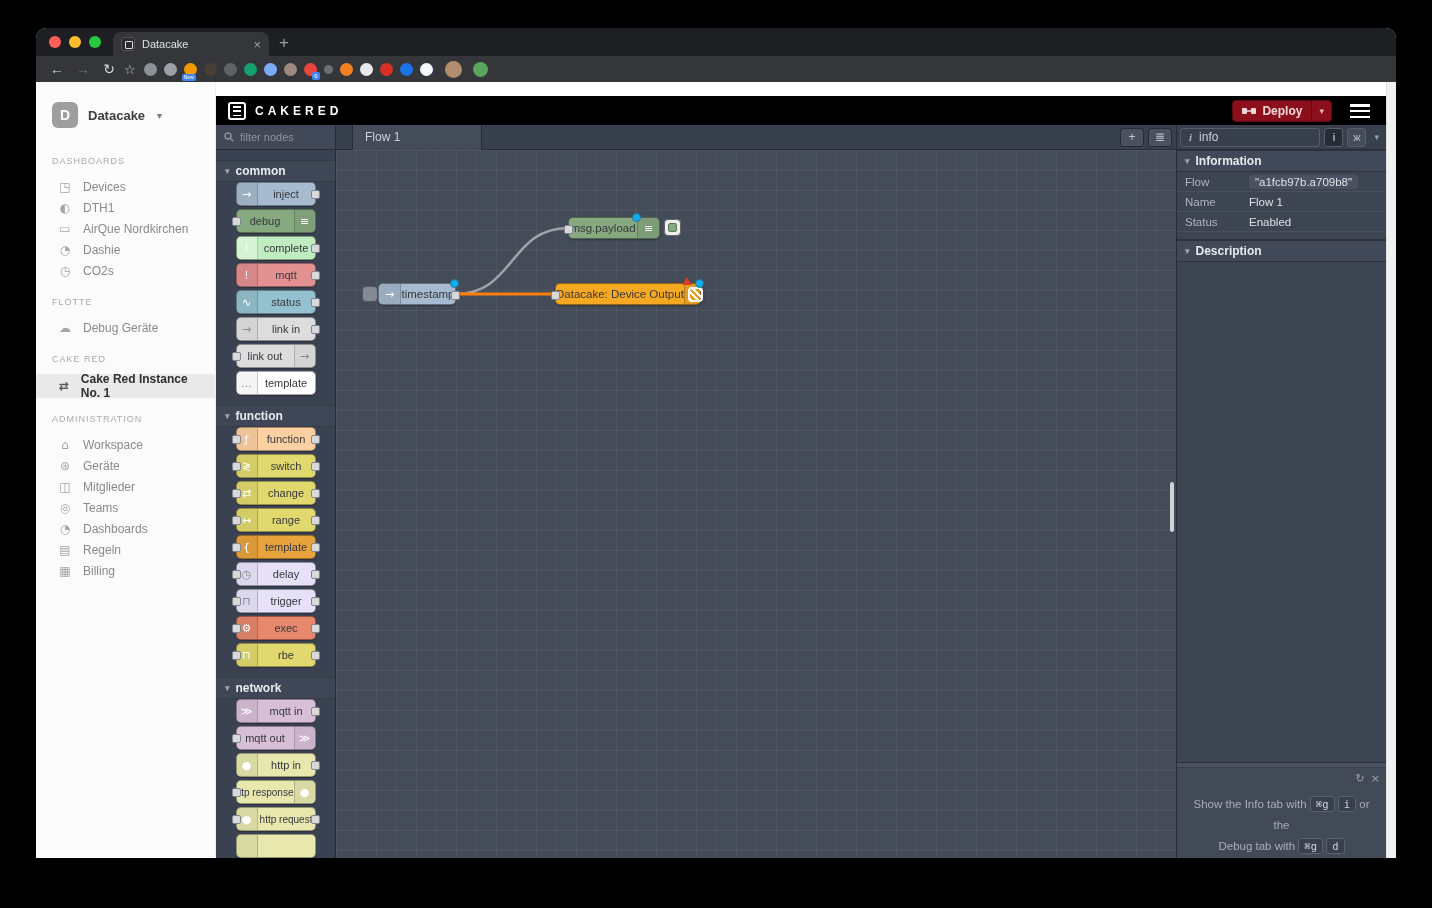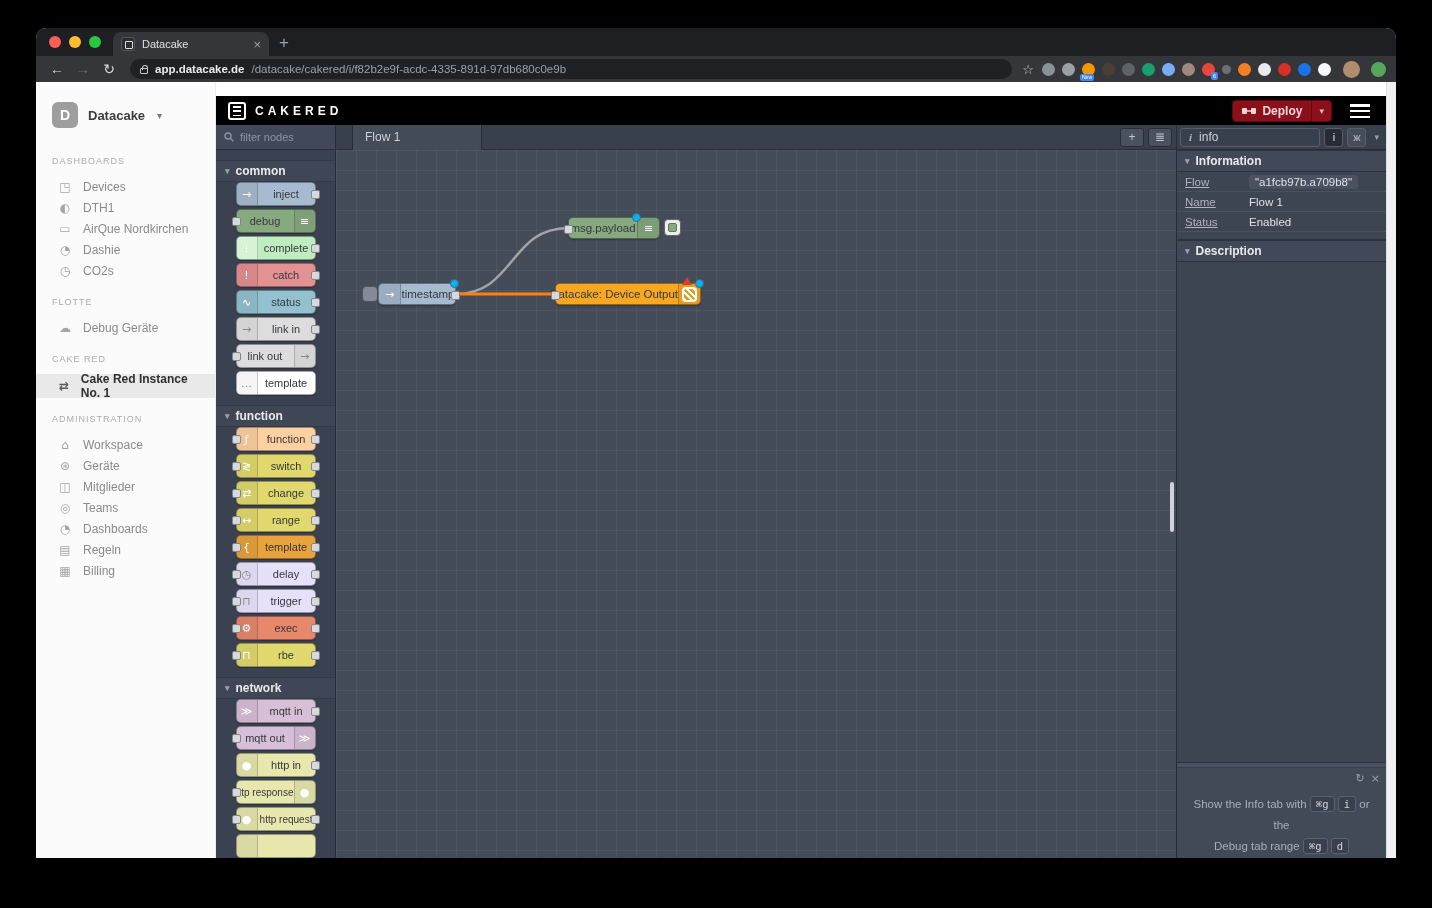--- a/index.html
+++ b/index.html
@@ -91,21 +91,21 @@
   .workspace { flex:1; display:flex; flex-direction:column; min-width:0; }
   .tabrow { height:25px; background:#39404d; border-bottom:1px solid #272d38; display:flex; align-items:center; flex:none; }
   .flowtab { width:130px; height:25px; margin-left:16px; background:#444c59; border-left:1px solid #272d38; border-right:1px solid #272d38; color:#ccd1d8; font-size:12px; display:flex; align-items:center; padding:0 12px; }
   .tabrow .sp { flex:1; }
   .tr-btn { width:24px; height:19px; margin-right:4px; background:#4a5261; border:1px solid #272d38; border-radius:3px; color:#c3c8d0; font-size:12px; display:flex; align-items:center; justify-content:center; }
   .canvas { position:relative; flex:1; background-color:#444c59; overflow:hidden;
      background-image:linear-gradient(rgba(255,255,255,.05) 1px,transparent 1px),
                       linear-gradient(90deg,rgba(255,255,255,.05) 1px,transparent 1px);
      background-size:20px 20px; }
   .wires { position:absolute; left:0; top:0; }
-  .cnode { position:absolute; height:22px; border:1px solid rgba(0,0,0,.4); border-radius:5px; display:flex; align-items:stretch; box-shadow:0 1px 2px rgba(0,0,0,.3);justify-content:flex-end; }
+  .cnode { position:absolute; height:22px; border:1px solid rgba(0,0,0,.4); border-radius:5px; display:flex; align-items:stretch; box-shadow:0 1px 2px rgba(0,0,0,.3); }
   .cnode .nlabel { font-size:11.5px; }
   .cicon { width:22px; flex:none; display:flex; align-items:center; justify-content:center; color:#fff; font-size:11px; background:rgba(0,0,0,.07); font-family:"DejaVu Sans",sans-serif; }
   .cicon.l { border-right:1px solid rgba(0,0,0,.2); border-radius:4px 0 0 4px; }
   .cicon.r { border-left:1px solid rgba(0,0,0,.2); border-radius:0 4px 4px 0; }
   .dot { position:absolute; right:-4px; top:-5px; width:9px; height:9px; border-radius:50%; border:1px solid #2e6f8a; }
   .err-tri { position:absolute; right:8px; top:-7px; width:0; height:0; border-left:5px solid transparent; border-right:5px solid transparent; border-bottom:8px solid #d6402b; }
   .inj-btn { position:absolute; width:16px; height:16px; background:#848b96; border:1px solid #4e545e; border-radius:4px; }
   .dbg-btn { position:absolute; width:17px; height:17px; background:#eee; border:1px solid #666; border-radius:4px; display:flex; align-items:center; justify-content:center; }
   .dbg-btn i { width:9px; height:9px; background:#87a980; border:1px solid #5f7a59; border-radius:2px; }
   .dc-node-icon { width:15px; height:15px; margin:auto; border:2px solid #fff; border-radius:4px;
@@ -116,21 +116,21 @@
   .infopanel { width:210px; background:#3d4452; border-left:1px solid #272d38; position:relative; flex:none; }
   .ip-tabrow { height:25px; background:#39404d; border-bottom:1px solid #272d38; display:flex; align-items:center; padding:3px; gap:4px; }
   .ip-tab { flex:1; height:19px; border:1px solid #565e6c; background:#39404d; border-radius:3px; display:flex; align-items:center; gap:7px; padding:0 8px; color:#ccd1d8; font-size:12px; }
   .ip-tab .ii { font-style:italic; font-family:"Liberation Serif",serif; font-weight:bold; font-size:11px; color:#aeb4bf; }
   .ip-btn { width:19px; height:19px; border:1px solid #565e6c; border-radius:3px; display:flex; align-items:center; justify-content:center; color:#b9bfc8; font-size:11px; background:#454d5b; flex:none; }
   .ip-btn.active { background:#262b35; }
   .ip-caret { color:#9aa1ac; font-size:9px; padding:0 4px; }
   .ip-sec { height:22px; display:flex; align-items:center; gap:6px; padding:0 8px; color:#e6e9ed; font-size:12px; font-weight:bold; background:#414958; border-top:1px solid #2c323e; border-bottom:1px solid #2c323e; }
   .ip-sec .cv { color:#9aa1ac; font-size:9px; }
   .ip-row { display:grid; grid-template-columns:68px 1fr; height:20px; align-items:center; border-bottom:1px solid #49505e; font-size:11.5px; }
-  .ip-row .k { color:#aeb4bf; padding-left:8px;text-decoration:underline; }
+  .ip-row .k { color:#aeb4bf; padding-left:8px; }
   .ip-row .v { color:#dde1e6; padding-left:4px; }
   .ip-row .v .inset { background:#4a5261; border-radius:3px; padding:1px 6px; display:inline-block; }
   .ip-gap { height:8px; border-bottom:1px solid #2c323e; }
   .ip-help { position:absolute; left:0; right:0; bottom:0; height:96px; background:#424a58; border-top:1px solid #2c323e; }
   .ip-help .grip { height:5px; background:#4a5261; border-bottom:1px solid #383f4c; }
   .ip-help .mini { position:absolute; right:6px; top:9px; display:flex; gap:6px; color:#9aa1ac; font-size:11px; font-family:"DejaVu Sans",sans-serif; }
   .help-text { margin-top:26px; text-align:center; color:#a6adb8; font-size:11.5px; line-height:21px; padding:0 10px; }
   kbd { background:#39404d; border:1px solid #5a6170; border-radius:3px; padding:1px 5px; color:#ced3da; font-size:10.5px; font-family:"DejaVu Sans Mono",monospace; }
 </style>
 </head>
@@ -150,25 +150,20 @@
       <span class="tab-title">Datacake</span>
       <span class="tab-close">×</span>
     </div>
     <span class="newtab">+</span>
   </div>
 
   <div class="toolbar">
     <span class="navbtn">←</span>
     <span class="navbtn dim">→</span>
     <span class="navbtn">↻</span>
-    <div class="urlbar">
-      <span class="lock"></span>
-      <span class="url-domain">app.datacake.de</span>
-      <span class="url-path">/datacake/cakered/i/f82b2e9f-acdc-4335-891d-97db680c0e9b</span>
-    </div>
     <span class="star">☆</span>
     <div class="ext-row">
       <span class="ext" style="background: rgb(139, 145, 153);"></span>
       <span class="ext" style="background: rgb(154, 160, 166);"></span>
       <span class="ext" style="background: rgb(242, 153, 0);">
             <span class="badge">New</span>
           </span>
       <span class="ext" style="background: rgb(74, 63, 53);"></span>
       <span class="ext" style="background: rgb(95, 99, 104);"></span>
       <span class="ext" style="background: rgb(21, 160, 110);"></span>
@@ -305,21 +300,21 @@
                     <span class="nlabel">debug</span>
                     <span class="port pl"></span>
                   </div>
               <div class="pnode icon-left" style="background-color: rgb(192, 237, 192);">
                     <span class="nicon" style="color:#fff;background:rgba(255,255,255,.35)">!</span>
                     <span class="nlabel">complete</span>
                     <span class="port pr"></span>
                   </div>
               <div class="pnode icon-left" style="background-color: rgb(228, 145, 145);">
                     <span class="nicon">!</span>
-                    <span class="nlabel">catch</span>
+                    <span class="nlabel">mqtt</span>
                     <span class="port pr"></span>
                   </div>
               <div class="pnode icon-left" style="background-color: rgb(148, 193, 208);">
                     <span class="nicon">∿</span>
                     <span class="nlabel">status</span>
                     <span class="port pr"></span>
                   </div>
               <div class="pnode icon-left" style="background-color: rgb(221, 221, 221);">
                     <span class="nicon gray">→</span>
                     <span class="nlabel">link in</span>
@@ -522,21 +517,21 @@
             <div class="grip"></div>
             <div class="mini">
               <span>↻</span>
               <span>×</span>
             </div>
             <div class="help-text">
               <span>Show the Info tab with</span>
               <kbd>⌘g</kbd>
               <kbd>i</kbd>
               <span>or the</span><br>
-              <span>Debug tab range</span>
+              <span>Debug tab with</span>
               <kbd>⌘g</kbd>
               <kbd>d</kbd>
             </div>
           </div>
         </div>
       </div>
     </div>
   </div>
 </div>
 </div>

